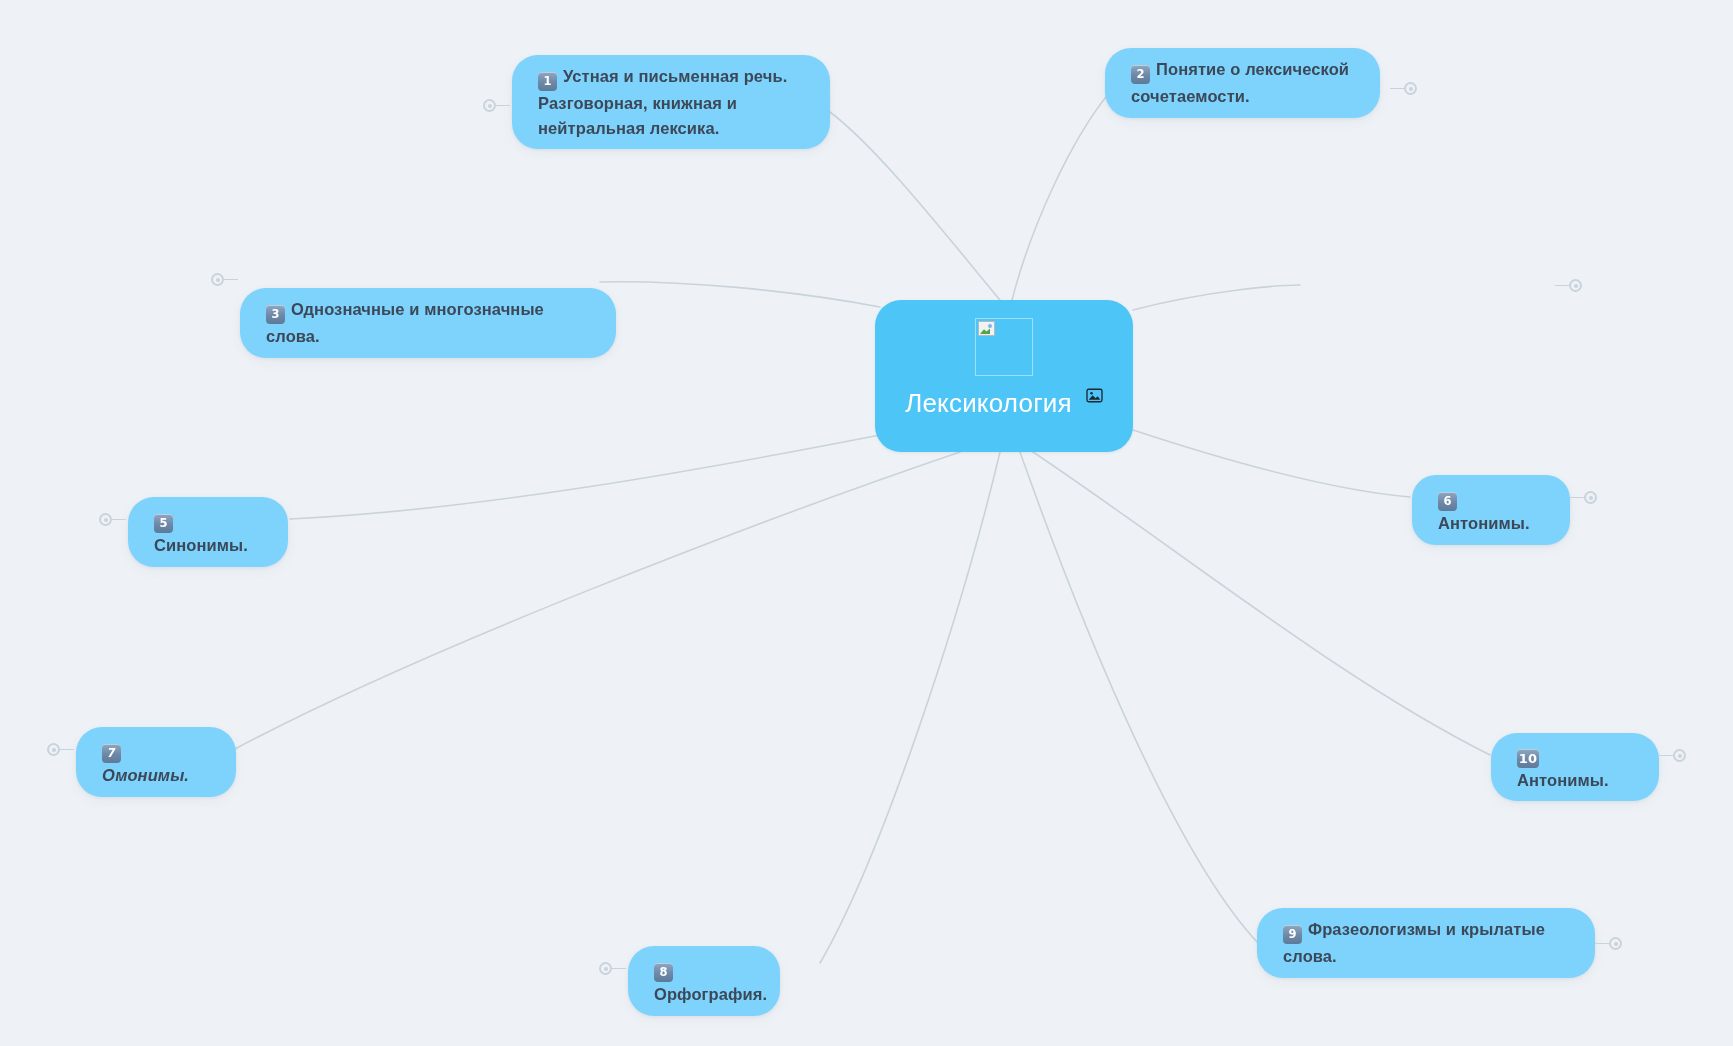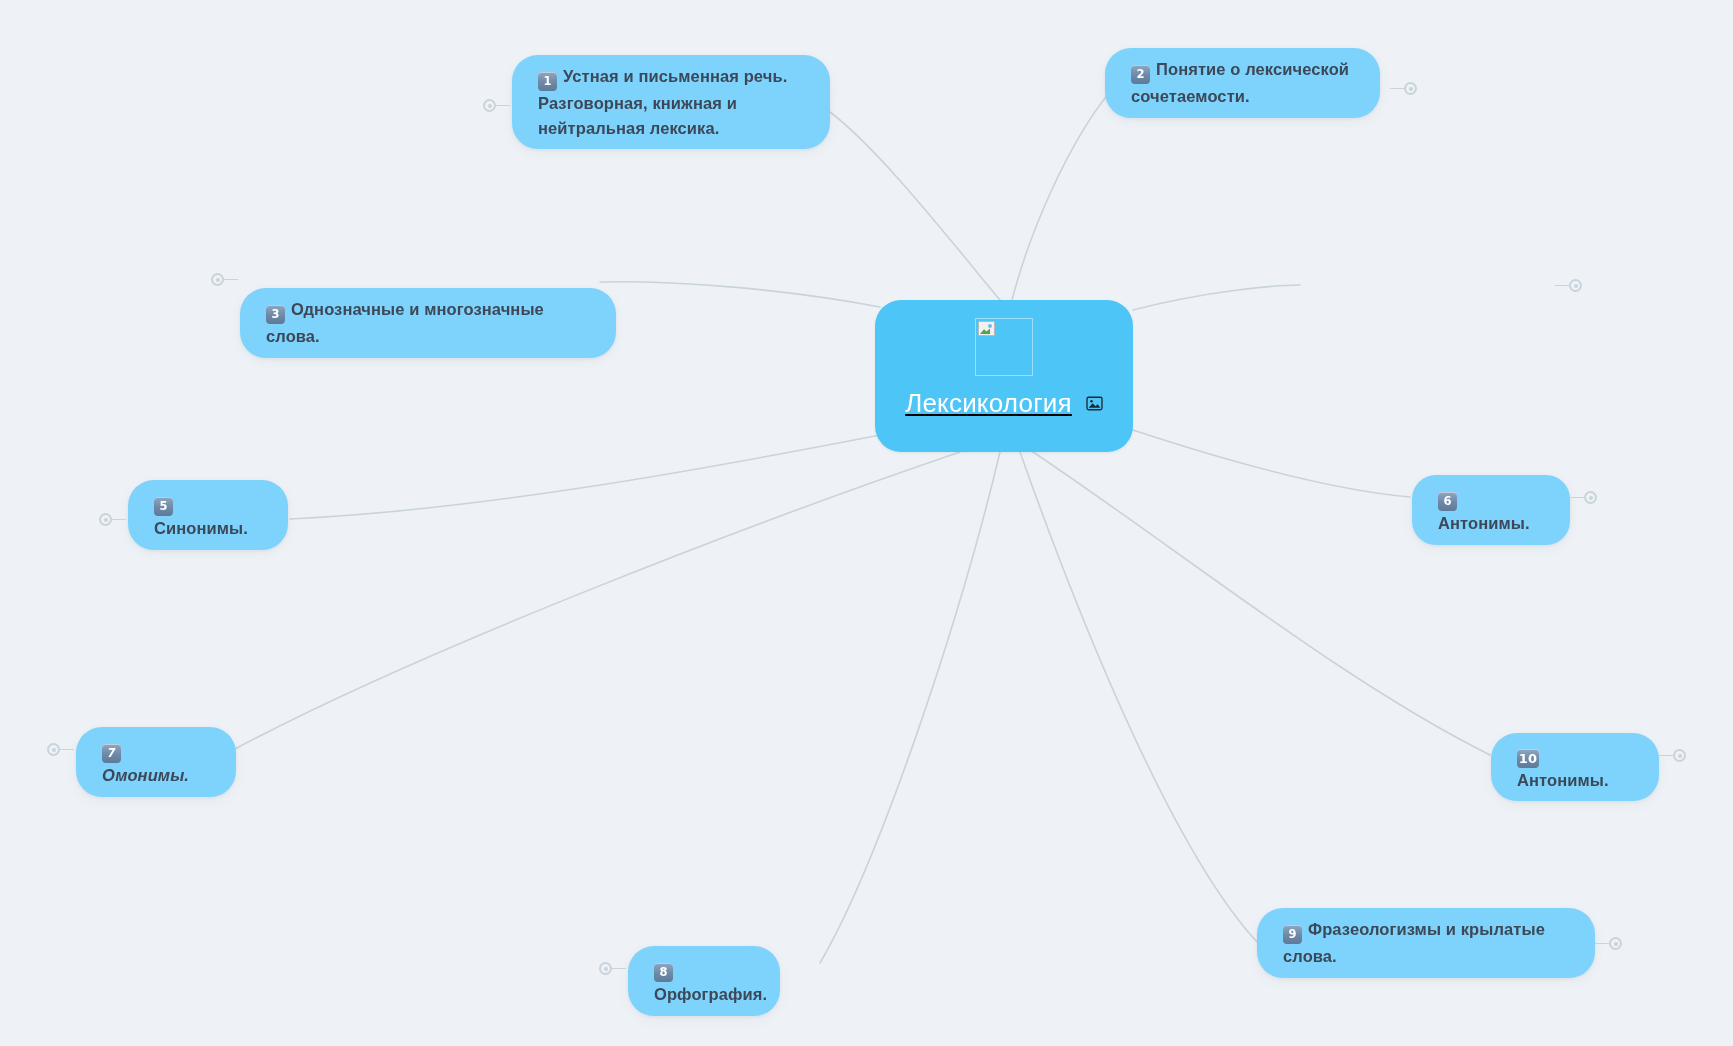--- a/index.html
+++ b/index.html
@@ -64,23 +64,21 @@
   .broken-img::after {
     content: "";
     position: absolute;
     right: 2px; top: 2px;
     width: 4px; height: 4px;
     border-radius: 50%;
     background: #7fb8e8;
   }
   .root-title-row {
     display: flex;
-    align-items: center;
     gap: 14px;
-    text-decoration: underline;
   }
   .root-title {
     color: #ffffff;
     font-size: 26px;
     font-weight: 400;
     letter-spacing: 0.2px;
     white-space: nowrap;
   }
   .root-img-icon {
     width: 17px;
@@ -229,21 +227,21 @@
   <div class="handle left" style="left:211px; top:273px;">
     <span class="ring"></span>
     <span class="stem"></span>
   </div>
 
   <div class="handle" style="left:1555px; top:279px;">
     <span class="stem"></span>
     <span class="ring"></span>
   </div>
 
-  <div class="node" style="left:128px; top:480px; width:160px;">
+  <div class="node" style="left:128px; top:497px; width:160px;">
     <div class="node-text">
       <span class="keycap">5</span><span>Синонимы.</span>
     </div>
   </div>
   <div class="handle left" style="left:99px; top:513px;">
     <span class="ring"></span>
     <span class="stem"></span>
   </div>
 
   <div class="node" style="left:1412px; top:475px; width:158px;border-radius:24px;">

